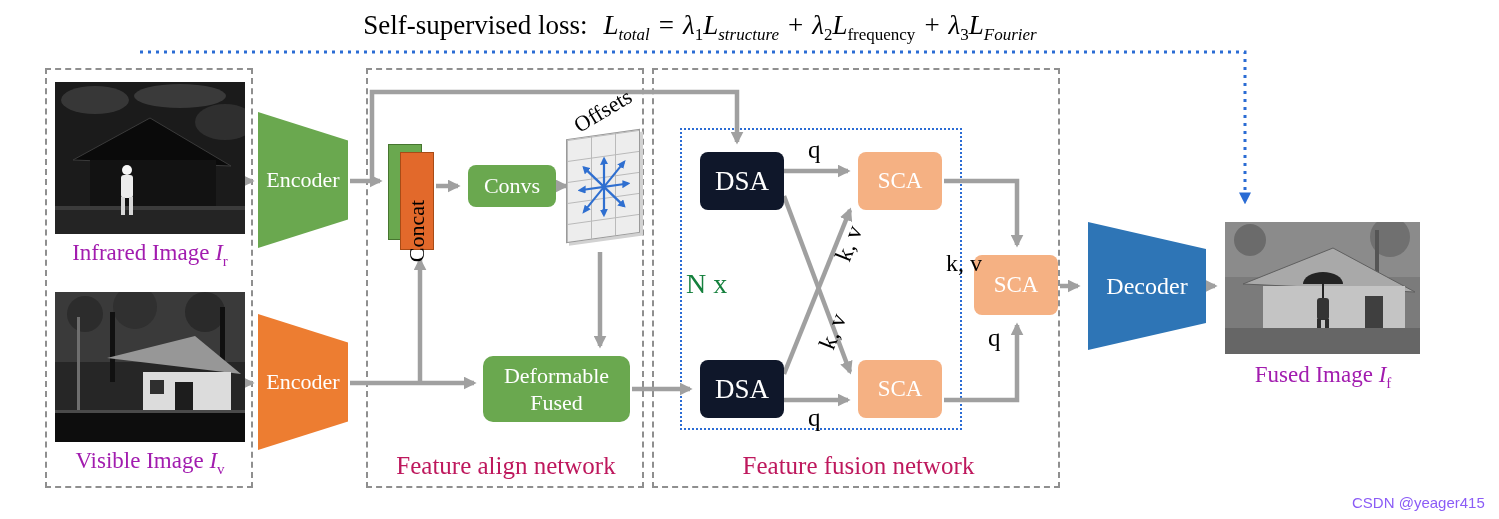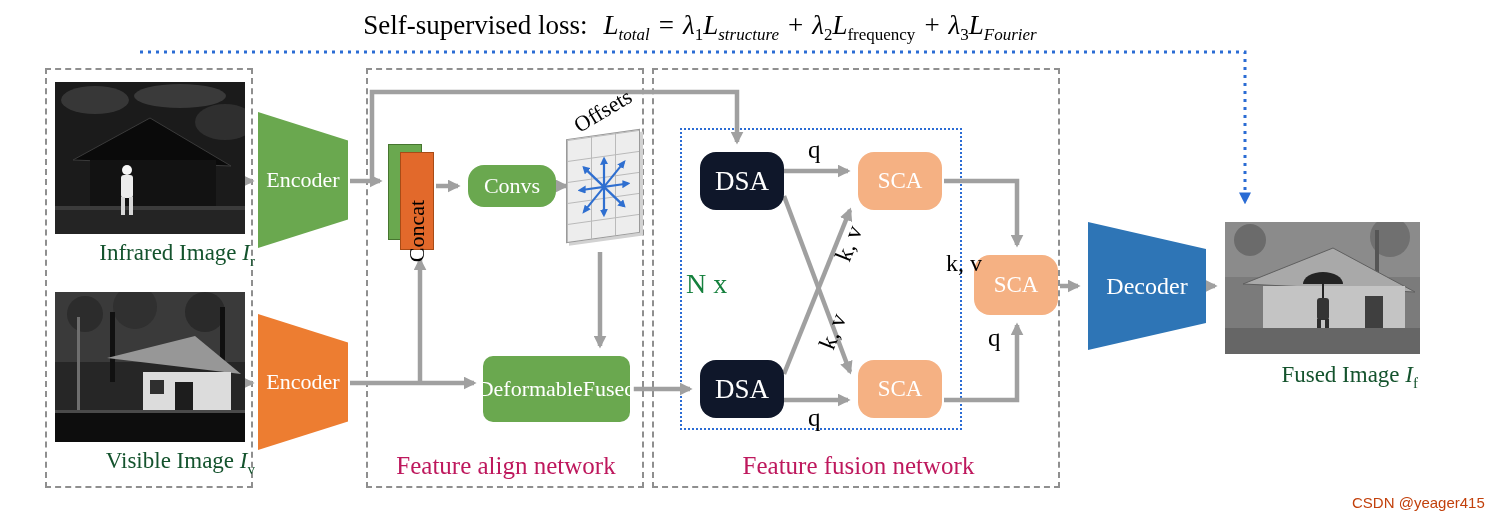--- a/index.html
+++ b/index.html
@@ -6,45 +6,45 @@
   body { background:#fff; font-family:"Liberation Serif", serif; }
   .canvas { position:relative; width:1499px; height:519px; background:#fff; overflow:hidden; }
   .dashed-box { position:absolute; border:2px dashed #8f8f8f; z-index:0; }
   .dotted-box { position:absolute; border:2px dotted #2b6cd4; z-index:1; }
   .wires { position:absolute; left:0; top:0; z-index:2; }
   .blk { position:absolute; z-index:3; display:flex; align-items:center; justify-content:center; color:#fff; text-align:center; }
   .trap { clip-path: polygon(0 0, 100% 21%, 100% 79%, 0 100%); font-size:22px; }
   .green { background:#6aa84f; }
   .orange { background:#ed7d31; }
   .dec { background:#2e75b6; font-size:24px; }
-  .rbox { border-radius:16px; }
+  .rbox { border-radius:8px; }
   .dsa { background:#0f172a; font-size:27px; }
   .sca { background:#f5b183; font-size:23px; }
-  .col { flex-direction:row; line-height:1.25; font-size:22px; }
+  .col { flex-direction:column; line-height:1.25; font-size:22px; }
   .layer { position:absolute; z-index:3; }
   .lbl { position:absolute; z-index:4; color:#000; font-size:23px; }
   .imgbox { position:absolute; z-index:3; overflow:hidden; }
   .imgbox svg { display:block; }
   .loss { position:absolute; left:150px; top:10px; width:1100px; z-index:4; display:flex; justify-content:center; align-items:baseline; gap:16px; font-size:27px; color:#000; }
   .formula { font-style:italic; white-space:nowrap; }
   .formula sub { font-size:17px; font-style:italic; }
   .formula sub.num, .formula sub.rm { font-style:normal; }
   .formula .op { font-style:normal; margin:0 9px; }
-  .imglabel { position:absolute; z-index:4; font-size:23px; color:#14532d; text-align:right; }
+  .imglabel { position:absolute; z-index:4; font-size:23px; color:#a21caf; text-align:center; }
   .imglabel i { font-style:italic; }
   .imglabel sub { font-size:15px; }
   .vlabel { position:absolute; z-index:4; font-size:22px; color:#000; text-align:center; transform:rotate(-90deg); }
   .offlabel { position:absolute; z-index:4; font-size:22px; color:#000; text-align:center; transform:rotate(-31deg); }
   .kv { position:absolute; z-index:4; font-size:24px; color:#000; text-align:center; transform:rotate(-68deg); }
   .nx { position:absolute; z-index:4; font-size:28px; color:#15803d; }
   .grouplabel { position:absolute; z-index:4; font-size:25px; color:#be185d; text-align:center; }
   .grid { position:absolute; z-index:3; background:#ededed; border:1px solid #9a9a9a;
           background-image: linear-gradient(#b9b9b9 1px, transparent 1px), linear-gradient(90deg, #b9b9b9 1px, transparent 1px);
           background-size: 24px 21px; transform: skewY(-8deg); box-shadow: 3px 3px 0 #d2d2d2; }
-  .watermark { position:absolute; z-index:5; font-family:"Liberation Sans", sans-serif; font-size:15px; color:#c2410c; }
+  .watermark { position:absolute; z-index:5; font-family:"Liberation Sans", sans-serif; font-size:15px; color:#8b5cf6; }
 </style>
 </head>
 <body>
 
 <div class="canvas">
 
   <div class="dashed-box" style="left:45px;top:68px;width:208px;height:420px"></div>
   <div class="dashed-box" style="left:366px;top:68px;width:278px;height:420px"></div>
   <div class="dashed-box" style="left:652px;top:68px;width:408px;height:420px"></div>
   <div class="dotted-box" style="left:680px;top:128px;width:282px;height:302px"></div>

